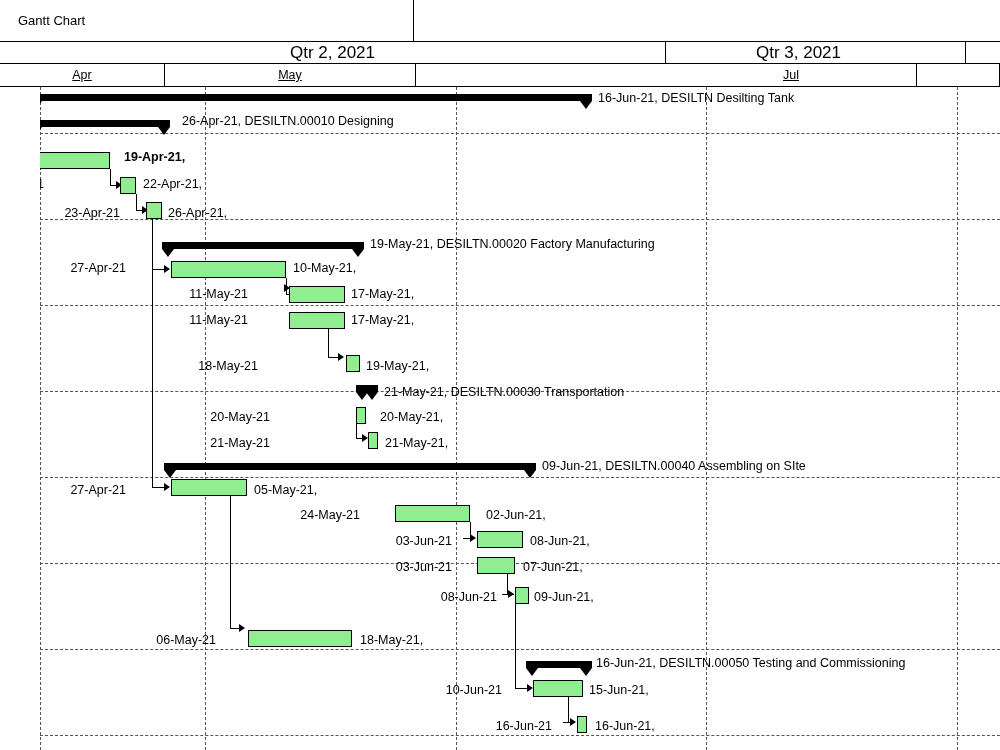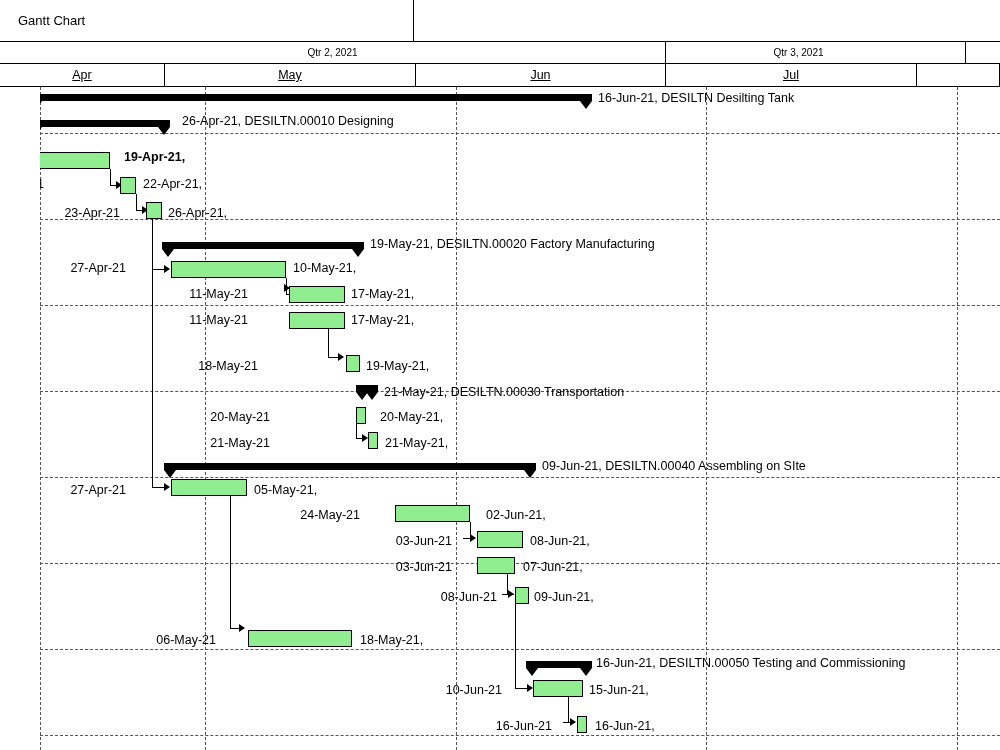--- a/index.html
+++ b/index.html
@@ -23,21 +23,21 @@
     font-size:13px;
   }
   .qtr-row{
     position:absolute;left:0;top:42px;width:1000px;height:22px;
     border-bottom:1px solid #000;box-sizing:border-box;
   }
   .qtr-cell{
     position:absolute;top:0;height:21px;
     display:flex;align-items:center;justify-content:center;
     border-right:1px solid #000;box-sizing:border-box;
-    font-size:10px;
+    font-size:17px;
   }
   .month-row{
     position:absolute;left:0;top:64px;width:1000px;height:23px;
     border-bottom:1px solid #000;box-sizing:border-box;
   }
   .month-cell{
     position:absolute;top:0;height:22px;
     display:flex;align-items:center;justify-content:center;
     border-right:1px solid #000;box-sizing:border-box;
     font-size:12.5px;
@@ -95,21 +95,20 @@
   </div>
 
   <div class="qtr-row">
     <div class="qtr-cell" style="left:0px;width:666px;">Qtr 2, 2021</div>
     <div class="qtr-cell" style="left:632px;width:334px;">Qtr 3, 2021</div>
   </div>
 
   <div class="month-row">
     <div class="month-cell" style="left:0px;width:165px;">Apr</div>
     <div class="month-cell" style="left:165px;width:251px;">May</div>
-    <div class="month-cell" style="left:416px;width:250px;">Jun</div>
     <div class="month-cell" style="left:666px;width:251px;">Jul</div>
     <div class="month-cell" style="left:917px;width:83px;"></div>
   </div>
 
   <div class="plot">
 
     <div class="vgrid" style="left:0px;"></div>
     <div class="vgrid" style="left:165px;"></div>
     <div class="vgrid" style="left:416px;"></div>
     <div class="vgrid" style="left:666px;"></div>

